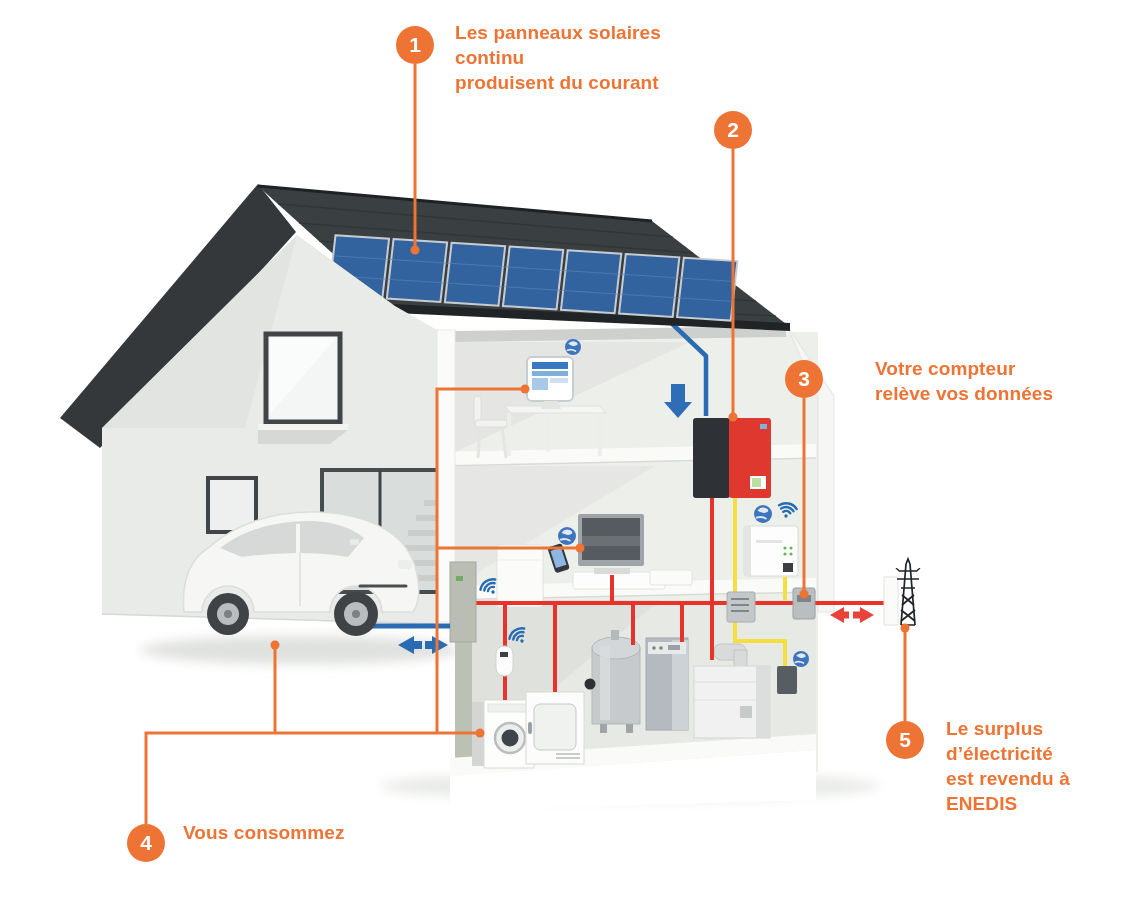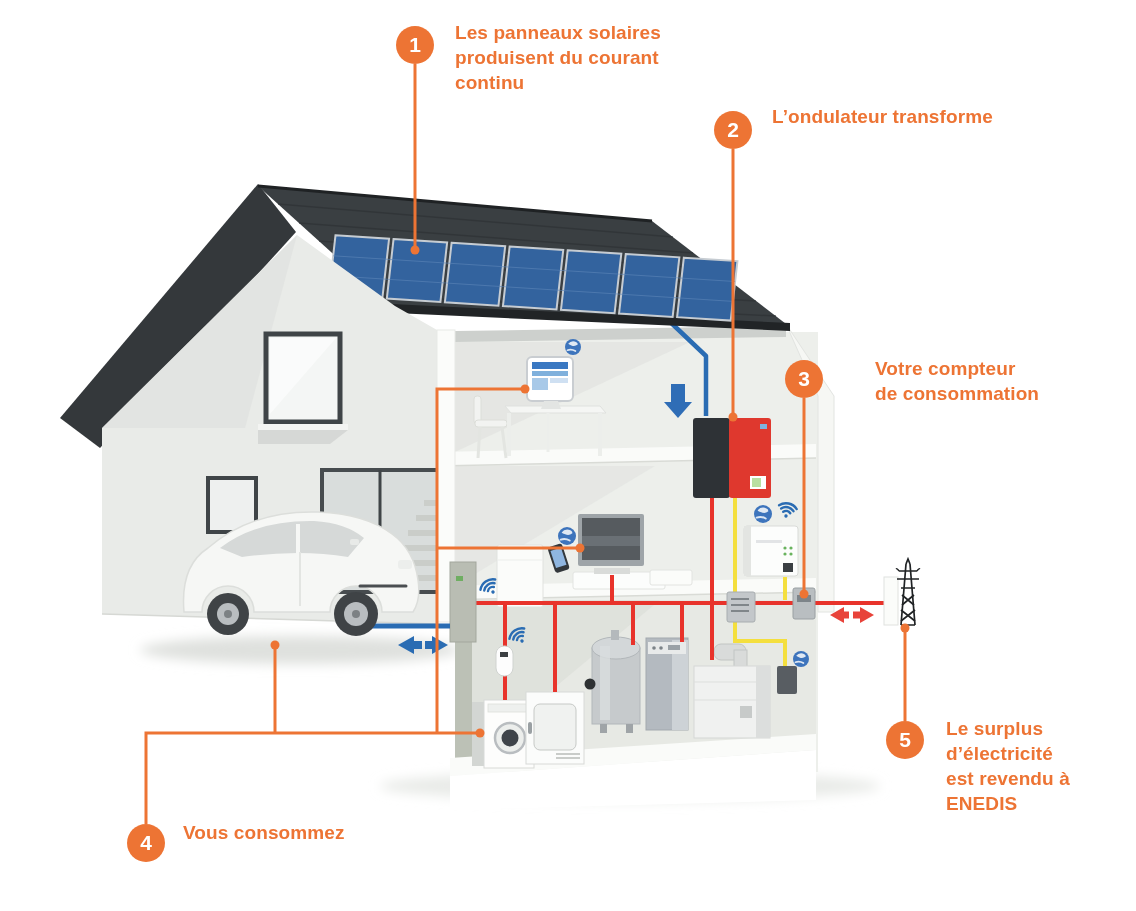--- a/index.html
+++ b/index.html
@@ -333,33 +333,32 @@
     <circle cx="480" cy="733" r="4.5"></circle>
         <circle cx="275" cy="645" r="4.5"></circle>
     <circle cx="580" cy="548" r="4.5"></circle>
         <circle cx="525" cy="389" r="4.5"></circle>
   </g>
 </svg>
 
   <div class="badge" style="left:396px; top:26px;">1</div>
   <div class="caption" style="left:455px; top:20px;">
     <div>Les panneaux solaires</div>
+    <div>continu</div>
     <div>produisent du courant</div>
-    <div>continu</div>
   </div>
 
   <div class="badge" style="left:714px; top:111px;">2</div>
   <div class="caption" style="left:772px; top:104px;">
-    <div>L’ondulateur transforme</div>
   </div>
 
   <div class="badge" style="left:785px; top:360px;">3</div>
   <div class="caption" style="left:843px; top:356px;margin-left:32px;">
     <div>Votre compteur</div>
-    <div>de consommation</div>
+    <div>relève vos données</div>
   </div>
 
   <div class="badge" style="left:127px; top:824px;">4</div>
   <div class="caption" style="left:183px; top:820px;">
     <div>Vous consommez</div>
   </div>
 
   <div class="badge" style="left:886px; top:721px;">5</div>
   <div class="caption" style="left:946px; top:716px;">
     <div>Le surplus</div>

